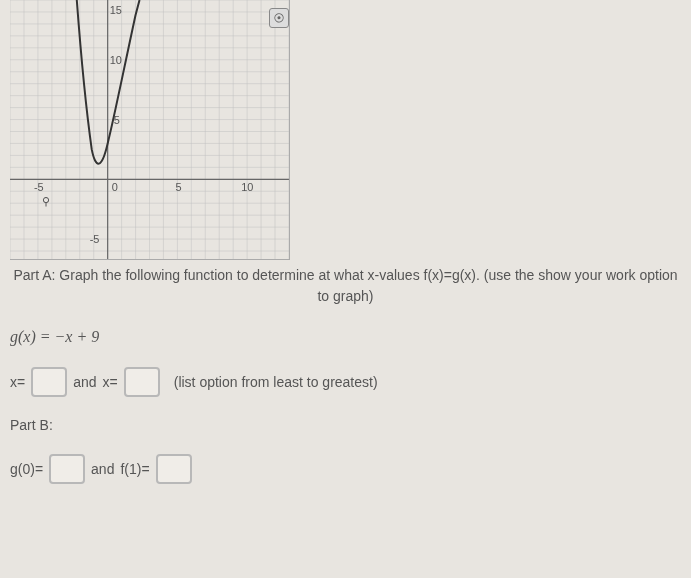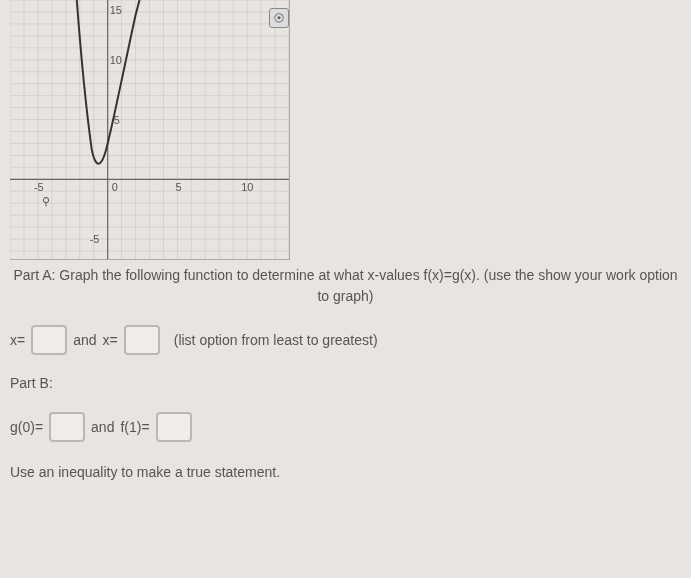--- a/index.html
+++ b/index.html
@@ -170,35 +170,35 @@
   </svg>
 </div>
 
 <div class="camera-icon">
   <span>⦿</span>
 </div>
 
 <div class="content">
   <div class="part-a-instr">Part A: Graph the following function to determine at what x-values f(x)=g(x). (use the show your work option to graph)</div>
 
+  <div class="formula">g(x) = −x + 9</div>
 
   <div class="answer-row">
     <span>x=</span>
     <input class="input-box" style="">
     <span>and</span>
     <span>x=</span>
     <input class="input-box" style="">
     <span style="margin-left:8px;">(list option from least to greatest)</span>
   </div>
 
   <div class="part-b-label">Part B:</div>
 
   <div class="answer-row">
     <span>g(0)=</span>
     <input class="input-box" style="">
     <span>and</span>
     <span>f(1)=</span>
     <input class="input-box" style="">
   </div>
 
-  <div class="inequality-instr">Use an inequality to make a true statement.</div>
 
 </div>
 
 </body></html>

